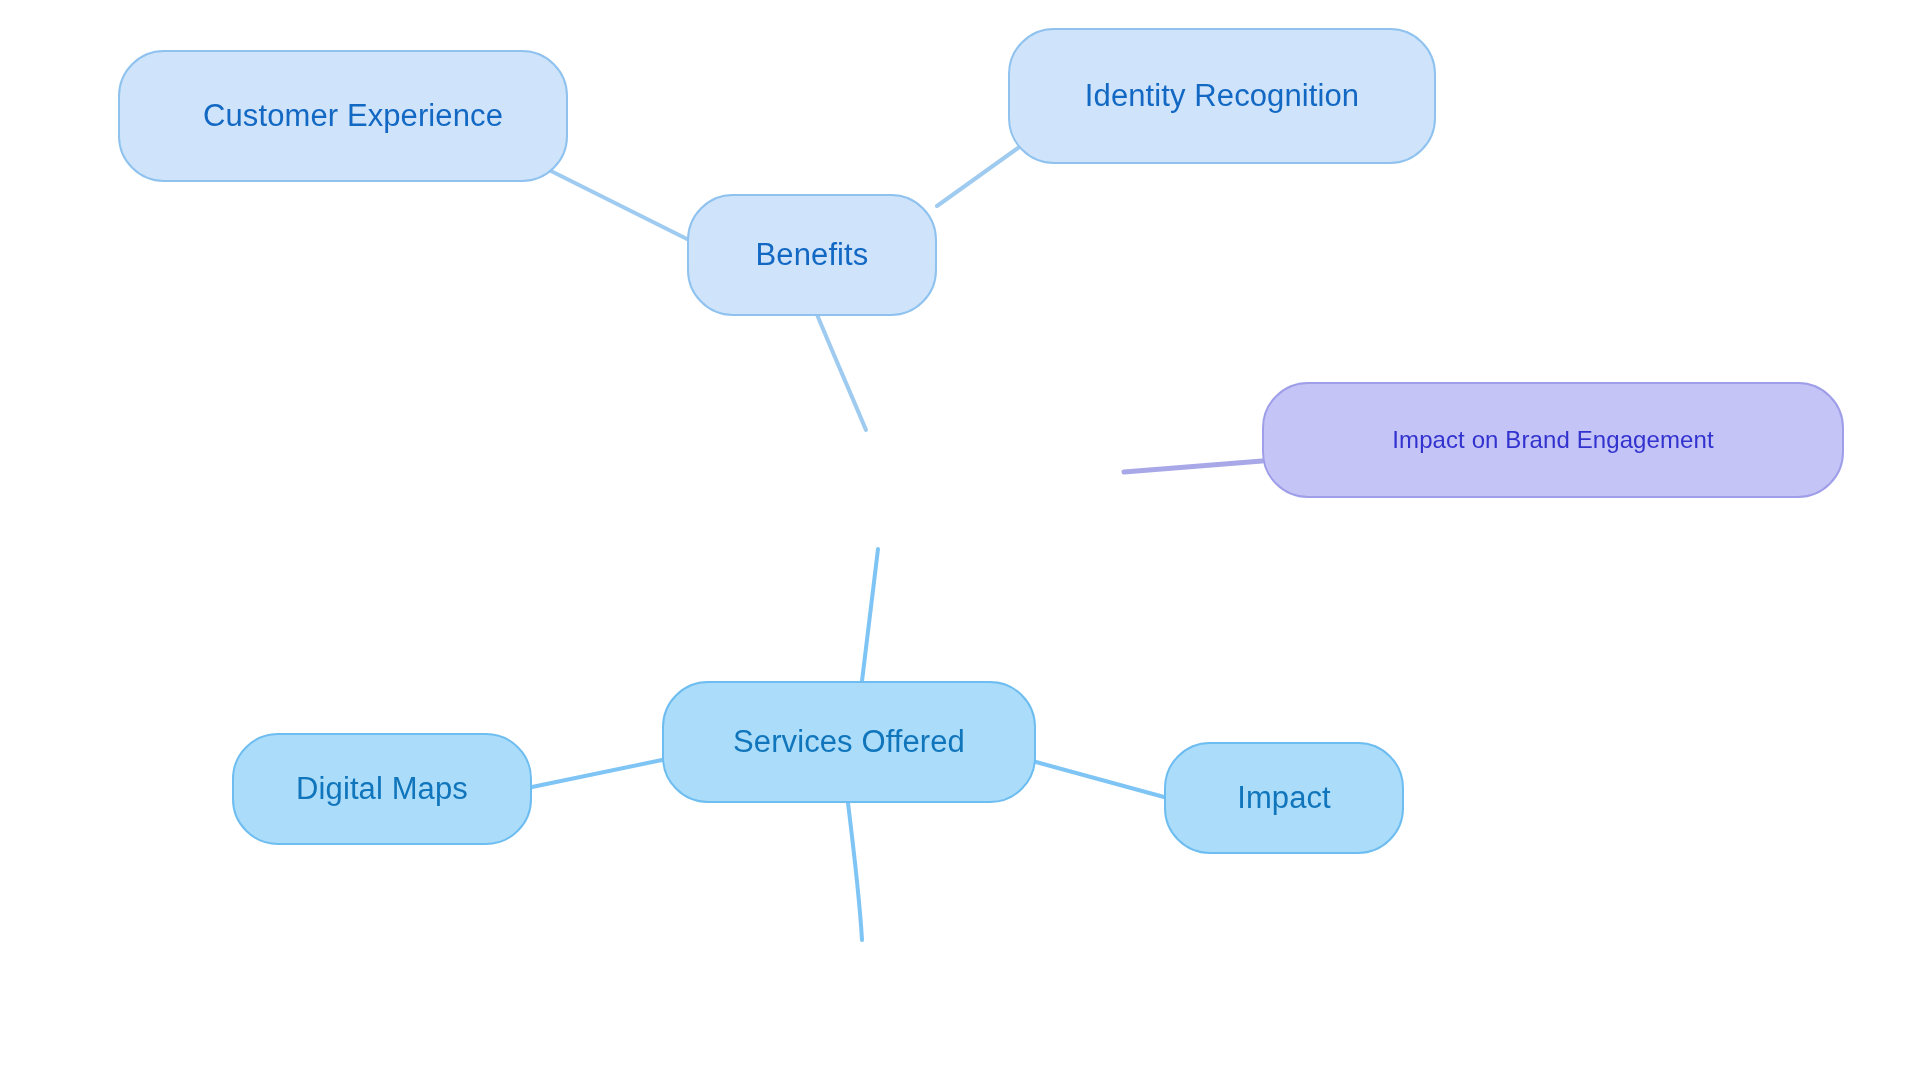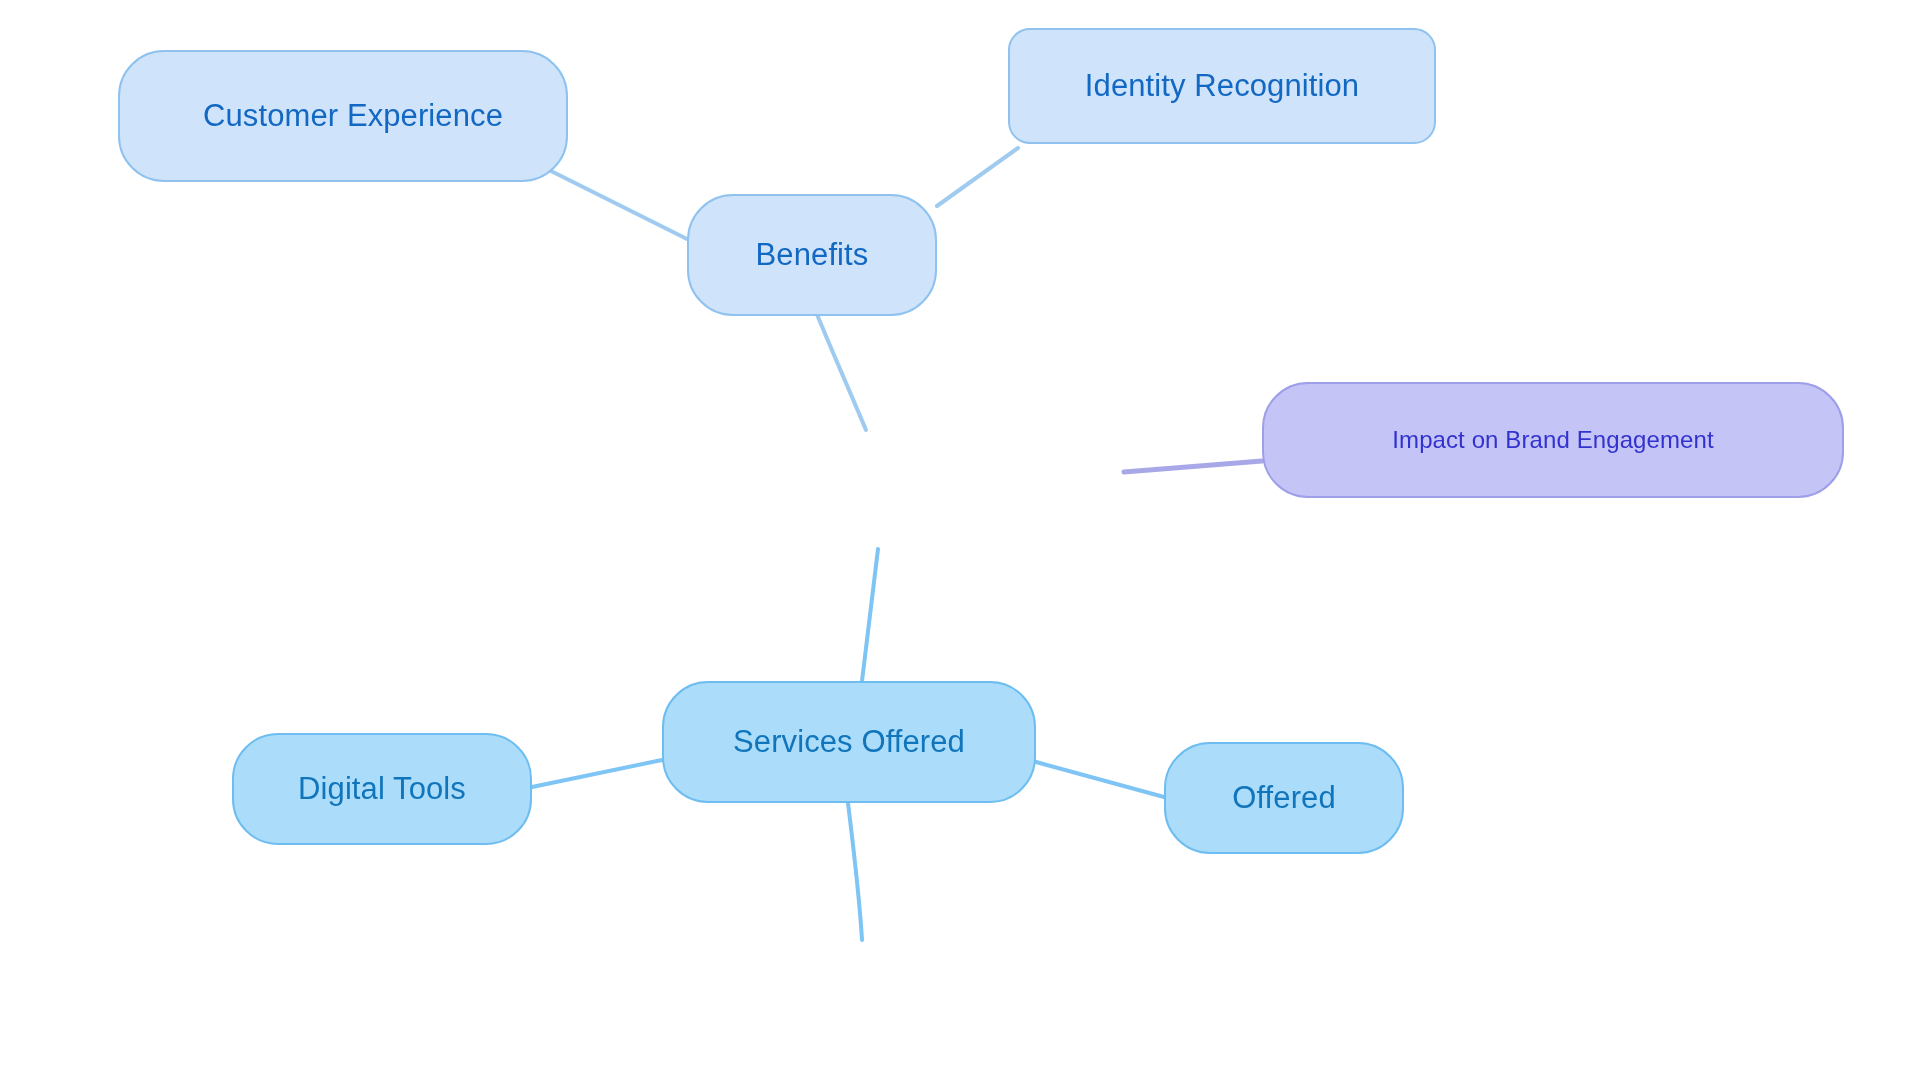--- a/index.html
+++ b/index.html
@@ -87,21 +87,21 @@
     color: #3232cf;
     border-radius: 46px;
     font-size: 24px;
     font-weight: 400;
   }
 
   
   #node-root            { left: 666px;  top: 424px; width: 458px; height: 125px; }
   #node-benefits        { left: 687px;  top: 194px; width: 250px; height: 122px; }
   #node-customer-exp    { left: 118px;  top: 50px;  width: 450px; height: 132px; padding-left: 20px; }
-  #node-identity-recog  { left: 1008px; top: 28px;  width: 428px; height: 116px; border-radius: 22px; }
+  #node-identity-recog  { left: 1008px; top: 28px;  width: 428px; height: 136px; }
   #node-services        { left: 662px;  top: 681px; width: 374px; height: 122px; }
   #node-digital-tools   { left: 232px;  top: 733px; width: 300px; height: 112px; }
   #node-signage         { left: 1164px; top: 742px; width: 240px; height: 112px; }
   #node-maps            { left: 765px;  top: 940px; width: 200px; height: 112px; }
 </style>
 </head>
 <body>
 
 <div id="mindmap">
 
@@ -135,25 +135,25 @@
 
   <div class="node node--pale" id="node-identity-recog">
     <span>Identity Recognition</span>
   </div>
 
   <div class="node node--sky" id="node-services">
     <span>Services Offered</span>
   </div>
 
   <div class="node node--sky" id="node-digital-tools">
-    <span>Digital Tools</span>
+    <span>Digital Maps</span>
   </div>
 
   <div class="node node--sky" id="node-signage">
-    <span>Offered</span>
+    <span>Impact</span>
   </div>
 
 
   <div class="node node--violet" id="node-impact" style="left:1262px; top:382px; width:582px; height:116px;">
     <span>Impact on Brand Engagement</span>
   </div>
 
 </div>
 
 </body></html>

